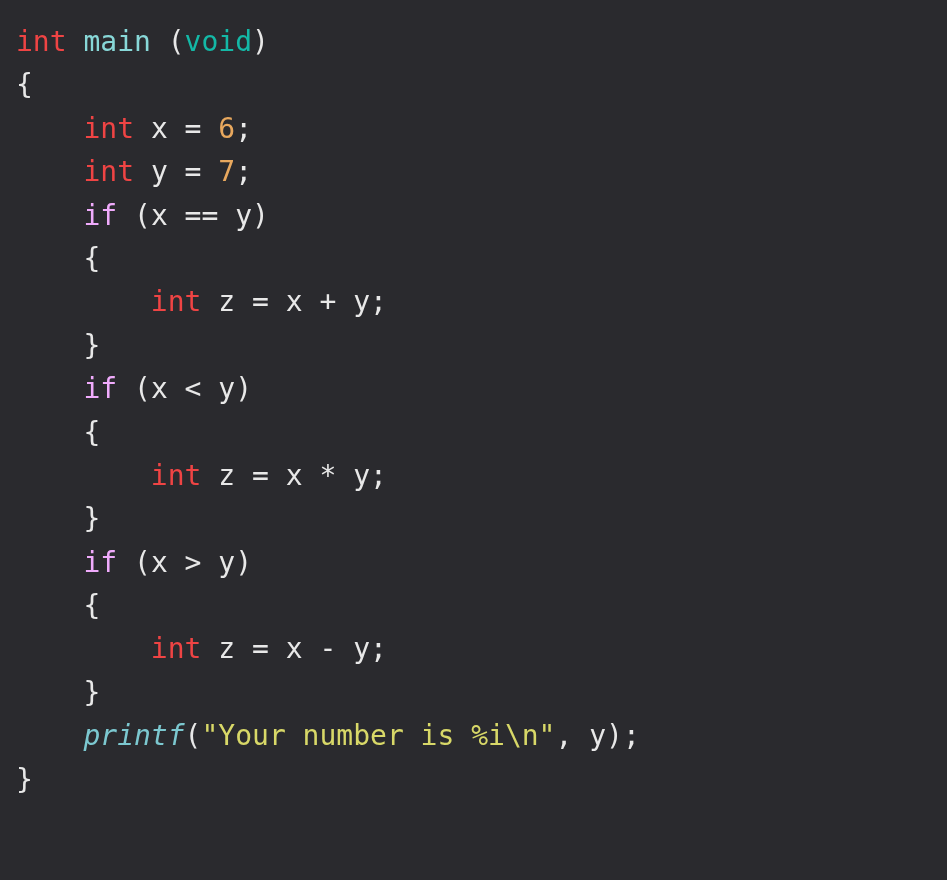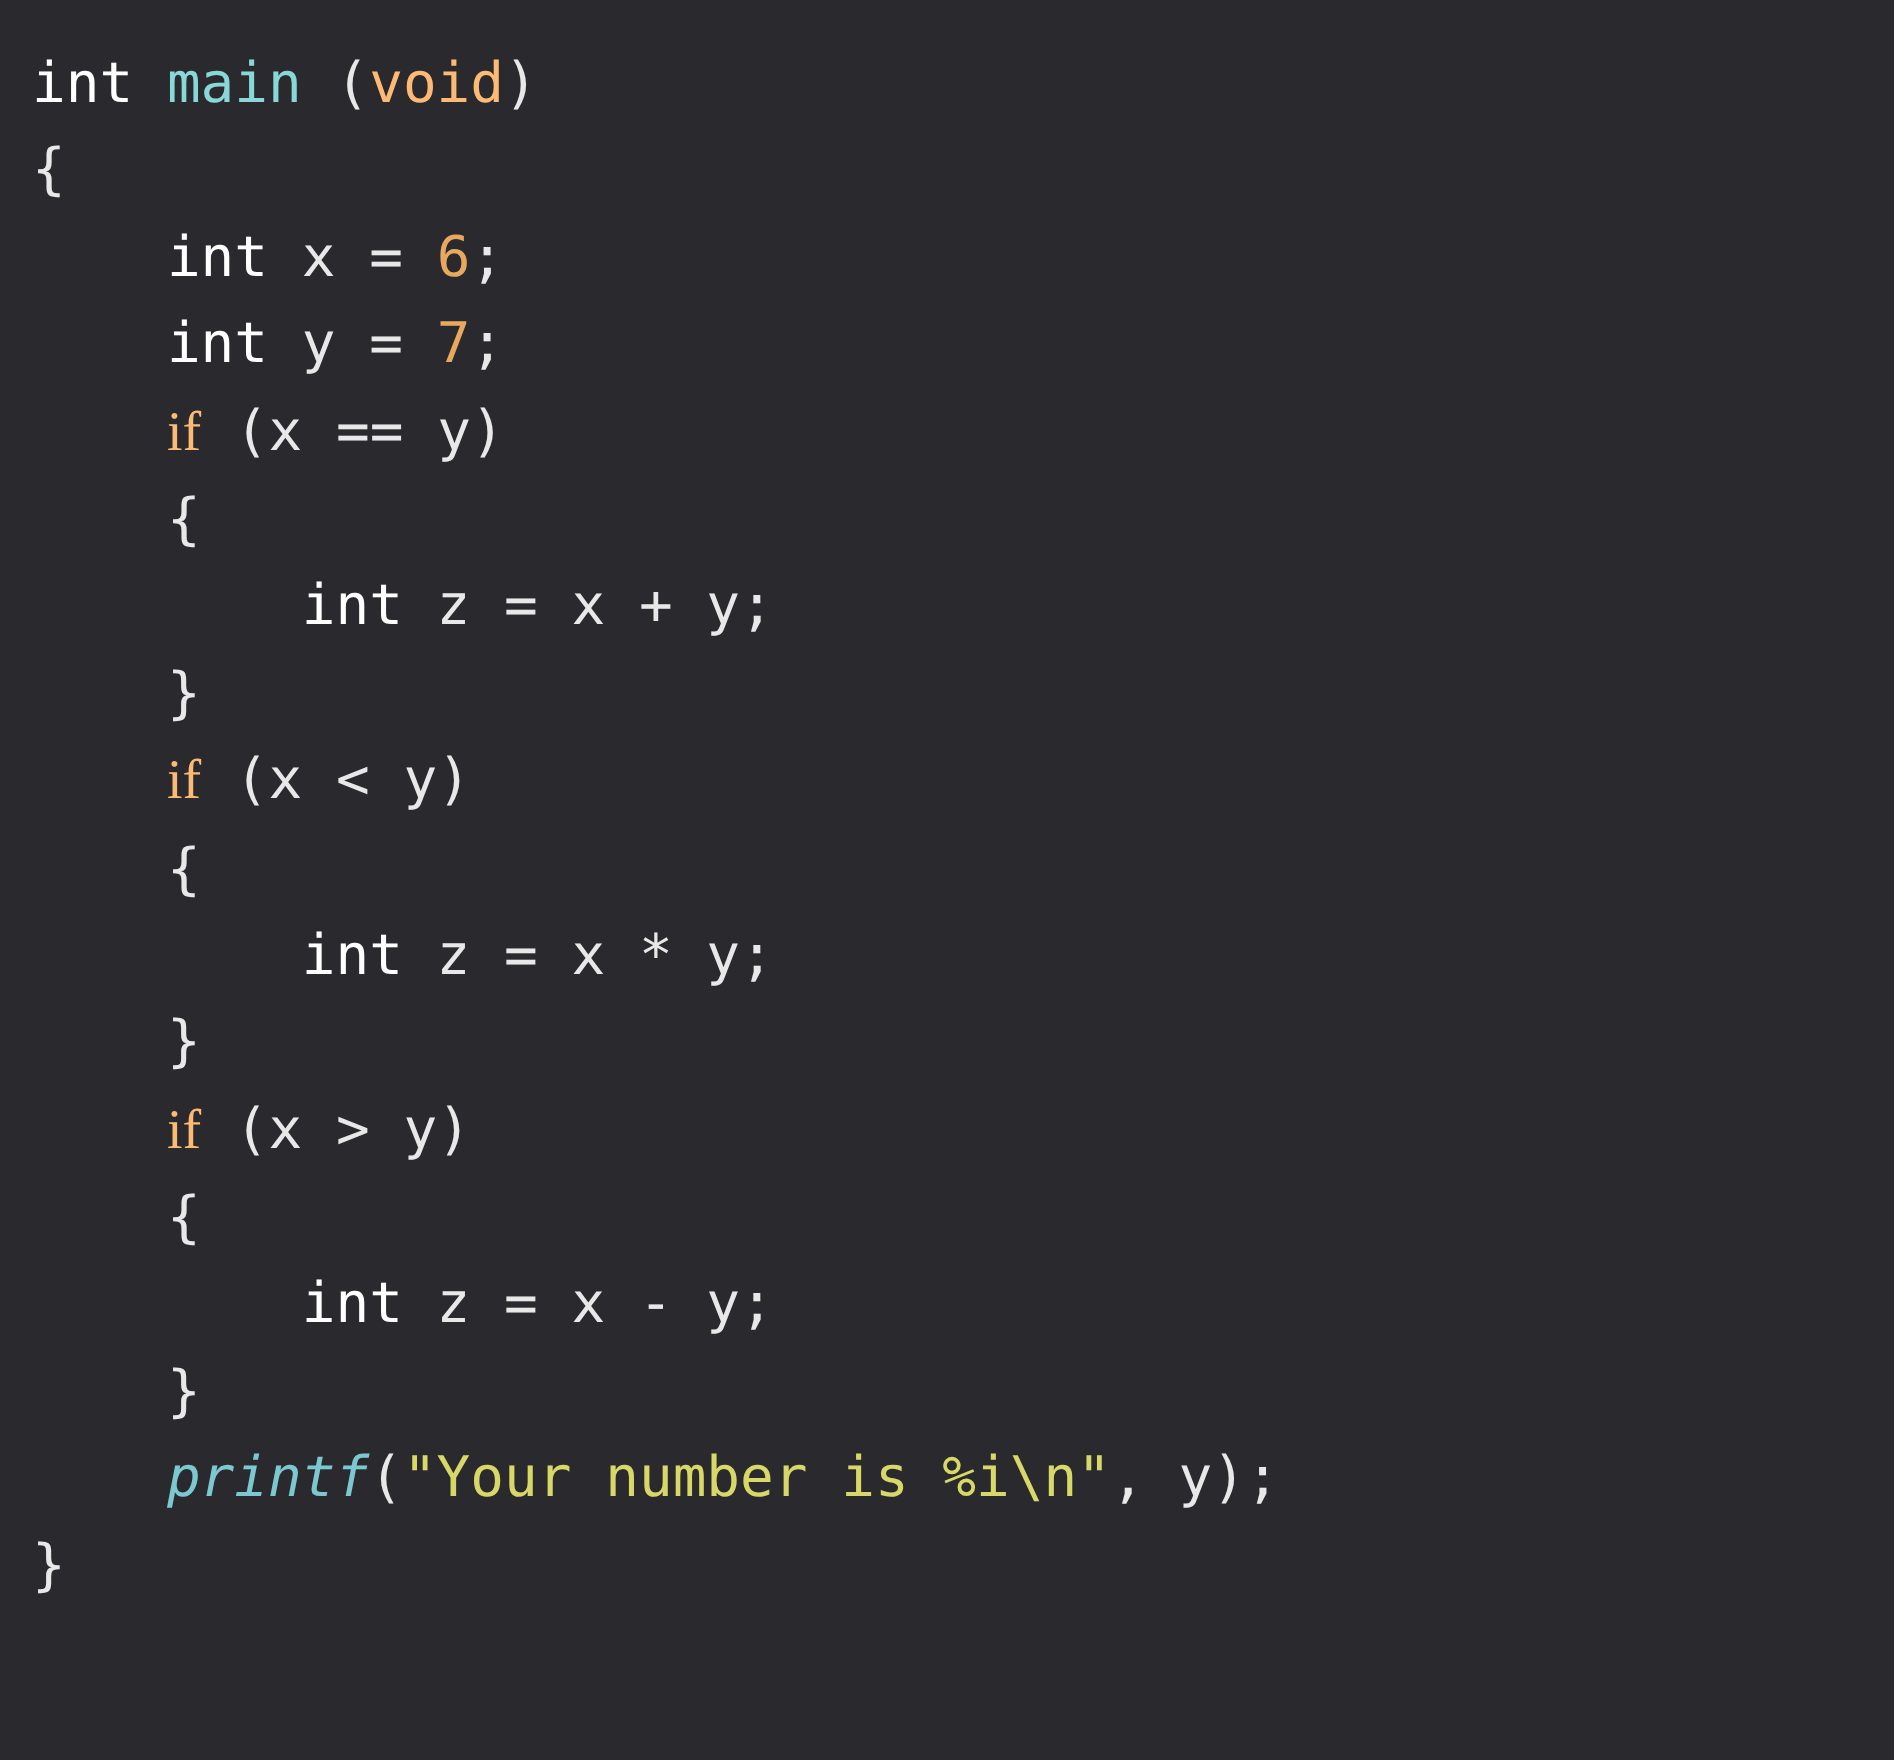--- a/index.html
+++ b/index.html
@@ -16,32 +16,31 @@
       padding: 20px 0 20px 16px;
       width: 947px;
       height: 880px;
       overflow: hidden;
       font-weight: 500;
     }
     .code-container {
       white-space: pre;
     }
     .type-keyword {
-      color: #ffffff;
+      color: #ef4444;
     }
     .function-name {
       color: #88d8d8;
       margin-top: 42px;
     }
     .void-keyword {
-      color: #fdba74;
+      color: #14b8a6;
     }
     .control-keyword {
-      color: #fdba74;
-      font-family: Liberation Serif, serif;
+      color: #f0abfc;
     }
     .variable {
       color: #e8e8e8;
     }
     .operator {
       color: #e8e8e8;
     }
     .number {
       color: #e8a85e;
     }

